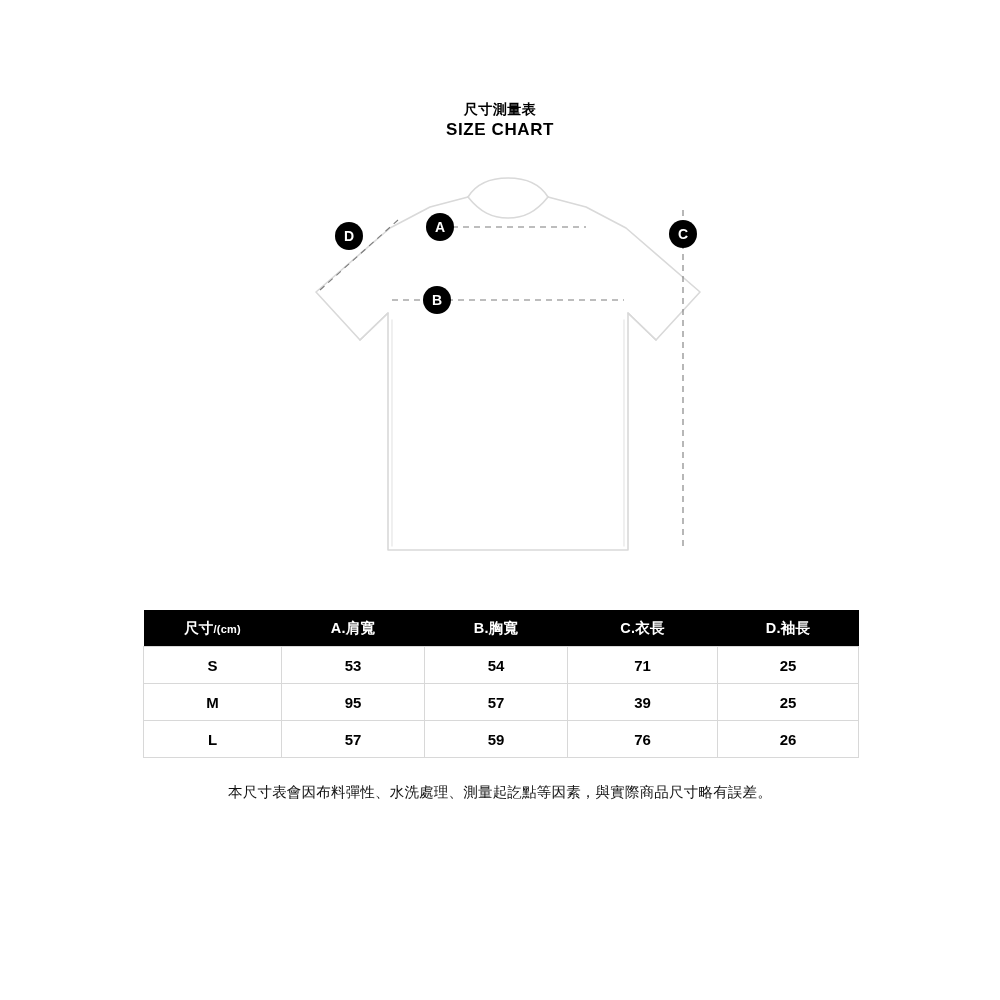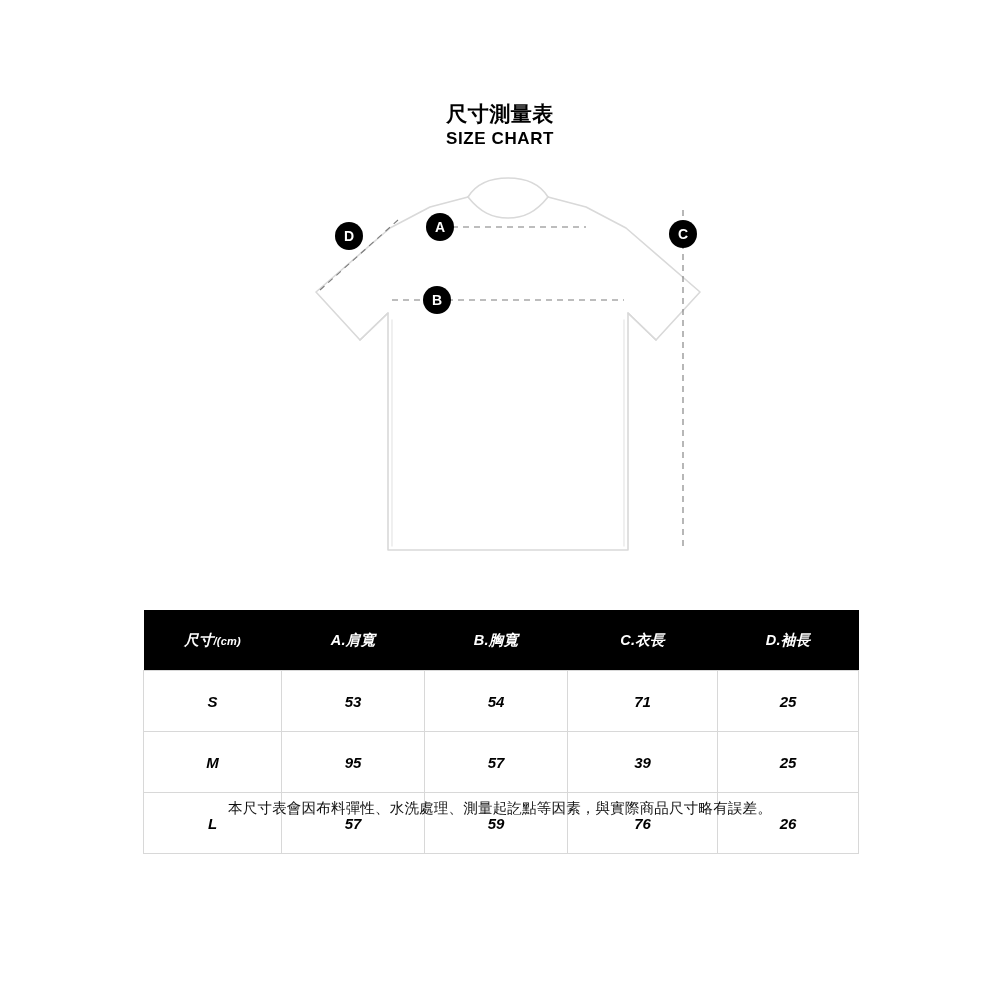--- a/index.html
+++ b/index.html
@@ -19,21 +19,21 @@
   
   .title-block {
     position: absolute;
     top: 100px;
     left: 0;
     width: 1000px;
     text-align: center;
     line-height: 1.35;
   }
   .title-cn {
-    font-size: 21px;
+    font-size: 14px;
     font-weight: bold;
     letter-spacing: 0.5px;
   }
   .title-en {
     font-size: 17px;
     font-weight: bold;
     letter-spacing: 0.6px;
   }
 
   
@@ -78,22 +78,21 @@
     border-collapse: collapse;
     width: 715px;
     table-layout: fixed;
   }
   table.size-chart th,
   table.size-chart td {
     text-align: center;
     font-size: 15px;
     font-weight: bold;
     height: 36px;
-    padding: 12px;
-    font-style: italic;
+    padding: 0;
   }
   table.size-chart thead th {
     background: #000000;
     color: #ffffff;
     font-size: 14.5px;
     letter-spacing: 0.2px;
   }
   table.size-chart tbody td {
     border: 1px solid #d8d8d8;
     color: #000000;
@@ -108,21 +107,21 @@
   }
   col.c0 { width: 138px; }
   col.c1 { width: 143px; }
   col.c2 { width: 143px; }
   col.c3 { width: 150px; }
   col.c4 { width: 141px; }
 
   
   .notes {
     position: absolute;
-    top: 798px;
+    top: 782px;
     left: 0;
     width: 1000px;
     text-align: center;
   }
   .notes p {
     margin: 0 0 7px 0;
     font-size: 14.5px;
     line-height: 1.45;
     color: #111111;
     letter-spacing: 0.2px;

